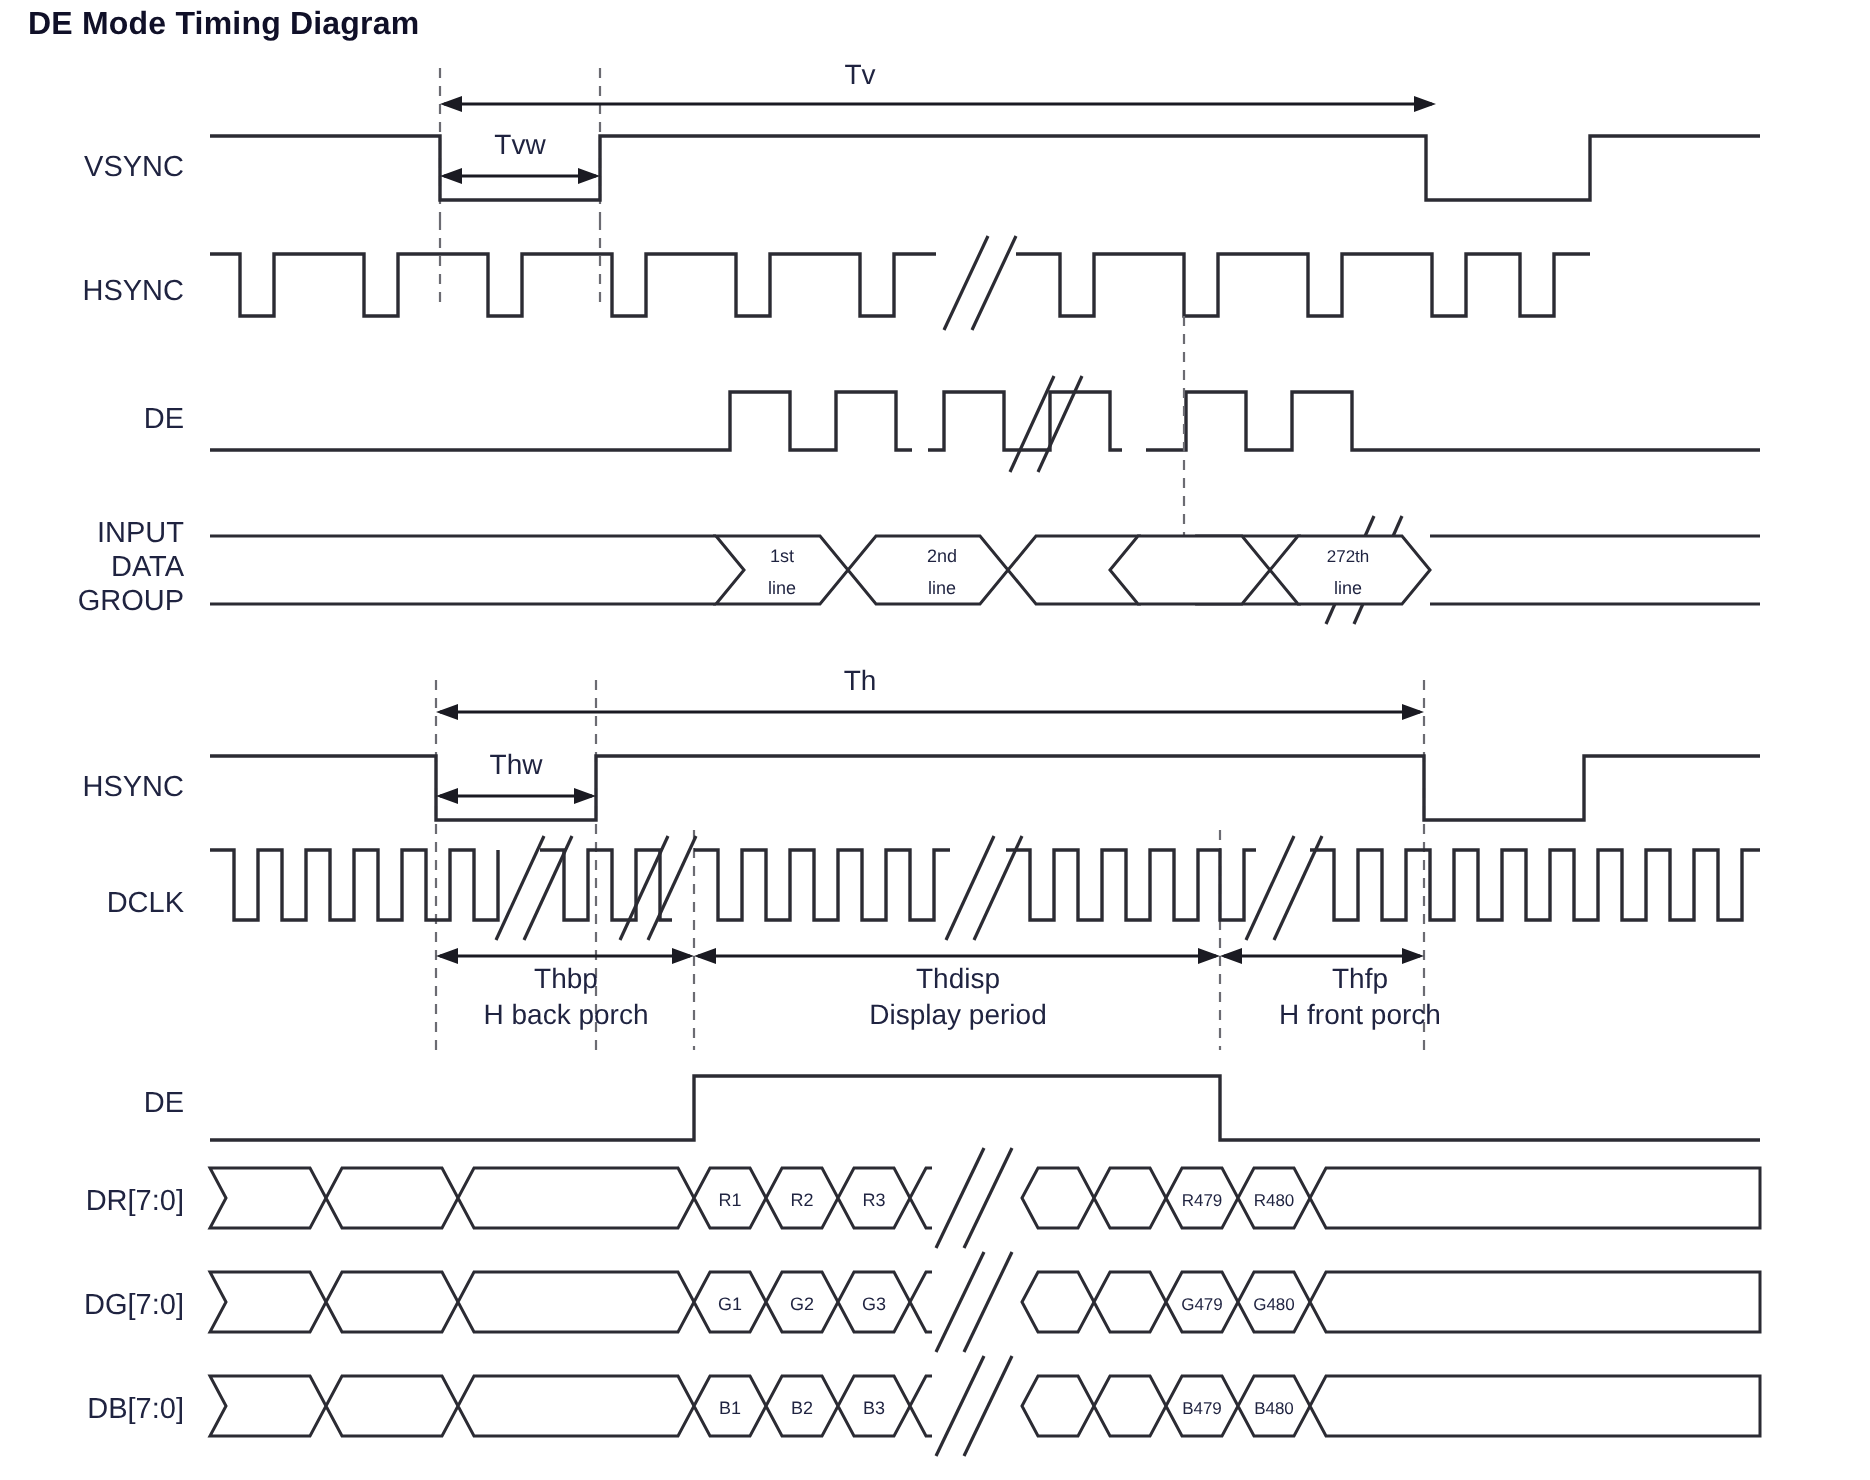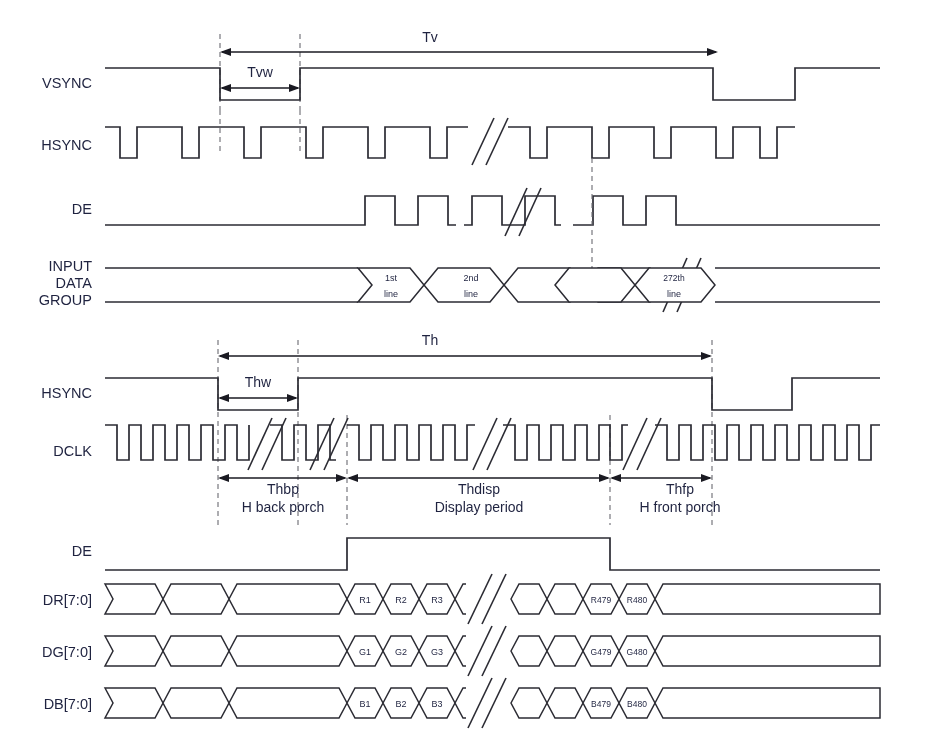--- a/index.html
+++ b/index.html
@@ -86,20 +86,21 @@
     stroke: #2b2b33;
     stroke-width: 1.6;
     fill: none;
   }
 </style>
 </head>
 <body>
 
 <div id="diagram-root">
 
+  <div class="title">DE Mode Timing Diagram</div>
 
   <svg class="timing" width="935" height="740" viewBox="0 0 935 740">
 
     <line class="guide" x1="220" y1="34" x2="220" y2="110"></line>
     <line class="guide" x1="300" y1="34" x2="300" y2="110"></line>
 
     <text class="meas-label" x="430" y="42">Tv</text>
     <g>
       <line class="arrowline" x1="222" y1="52" x2="716" y2="52"></line>
       <path d="M220,52 L231,48 L231,56 Z" fill="#1a1a22"></path>

